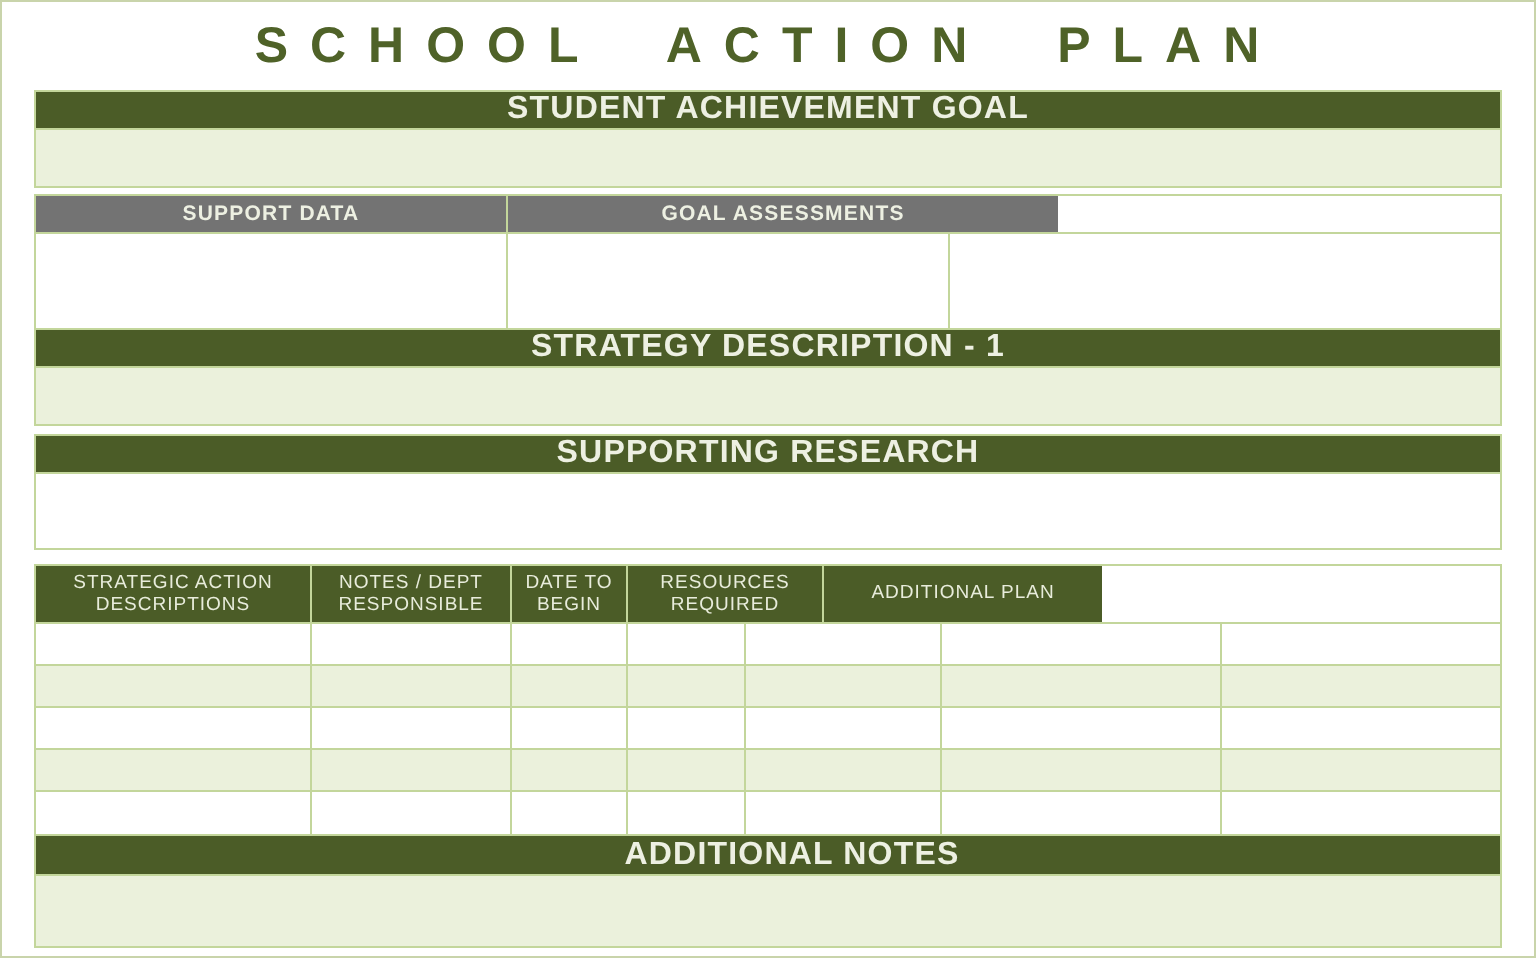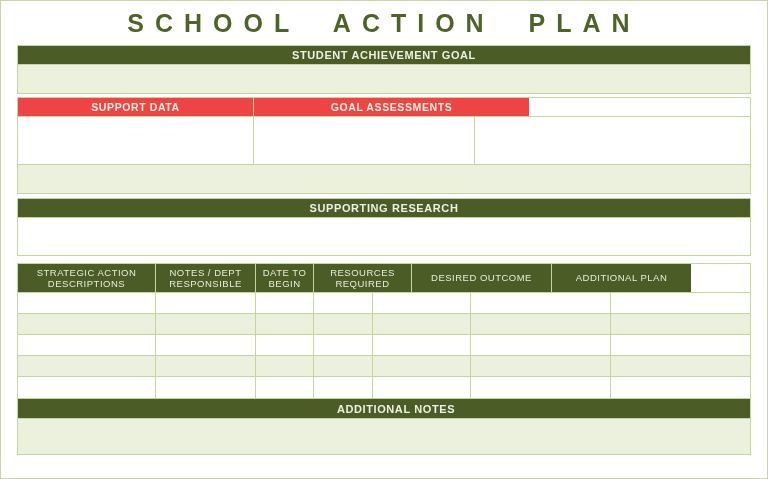--- a/index.html
+++ b/index.html
@@ -16,37 +16,37 @@
   .title {
     color:#4f6228; font-size:25px; font-weight:bold;
     letter-spacing:11px; word-spacing:16px; white-space:nowrap;
   }
 
   .band { border:1px solid #c3d69b; width:734px; }
   .band + .band { margin-top:-1px; }
 
   .bar {
     background:#4b5c27; color:#edf0e2;
-    font-weight:bold; font-size:11px; letter-spacing:0.6px;
+    font-weight:bold; font-size:16px; letter-spacing:0.6px;
     display:flex; align-items:center; justify-content:center;
     height:20px; text-transform:uppercase;
   }
   .bar.tall { height:21px;padding-left:24px; }
 
   .area-light { background:#ebf1dc; height:30px; }
 
   .cols { display:flex; }
   .cols > div { border-right:1px solid #c3d69b; }
   .cols > div:last-child { border-right:none; }
 
   
   .c3-0 { width:236px; } .c3-1 { width:221px; } .c3-2 { width:275px; }
   .cols.head3 { height:20px; }
   .cols.head3 > div {
-    background:#ef4444; color:#edf0e2; font-weight:bold; font-size:10.5px;
+    background:#737373; color:#edf0e2; font-weight:bold; font-size:10.5px;
     letter-spacing:0.6px; display:flex; align-items:center; justify-content:center;
   }
   .cols.body3 { height:49px; background:#fff; }
 
   
   .c7-0 { width:138px; } .c7-1 { width:100px; } .c7-2 { width:58px; }
   .c7-3 { width:59px; } .c7-4 { width:98px; } .c7-5 { width:140px; } .c7-6 { width:139px; }
   .cols.head7 { height:30px; }
   .cols.head7 > div {
     background:#4b5c27; color:#e8ecdb; font-size:9.5px; letter-spacing:0.5px;
@@ -82,35 +82,35 @@
 
   <div class="band cols head3">
     <div class="c3-0">SUPPORT DATA</div>
     <div class="c3-2">GOAL ASSESSMENTS</div>
   </div>
   <div class="band cols body3">
     <div class="c3-0"></div>
     <div class="c3-1"></div>
     <div class="c3-2"></div>
   </div>
+  <div class="band bar">STRATEGY DESCRIPTION - 1</div>
   <div class="band area-light"></div>
 
   <div class="gap4"></div>
 
   <div class="band bar">SUPPORTING RESEARCH</div>
   <div class="band research-area"></div>
 
   <div class="gap7"></div>
 
   <div class="band cols head7">
     <div class="c7-0">STRATEGIC ACTION DESCRIPTIONS</div>
     <div class="c7-1">NOTES / DEPT RESPONSIBLE</div>
     <div class="c7-2">DATE TO BEGIN</div>
     <div class="c7-4">RESOURCES REQUIRED</div>
-    <div class="c7-5">DESIRED OUTCOME</div>
     <div class="c7-6">ADDITIONAL PLAN</div>
   </div>
   <div class="band">
     <div class="trow plain">
       <div class="c7-0"></div>
       <div class="c7-1"></div>
       <div class="c7-2"></div>
       <div class="c7-3"></div>
       <div class="c7-4"></div>
       <div class="c7-5"></div>

